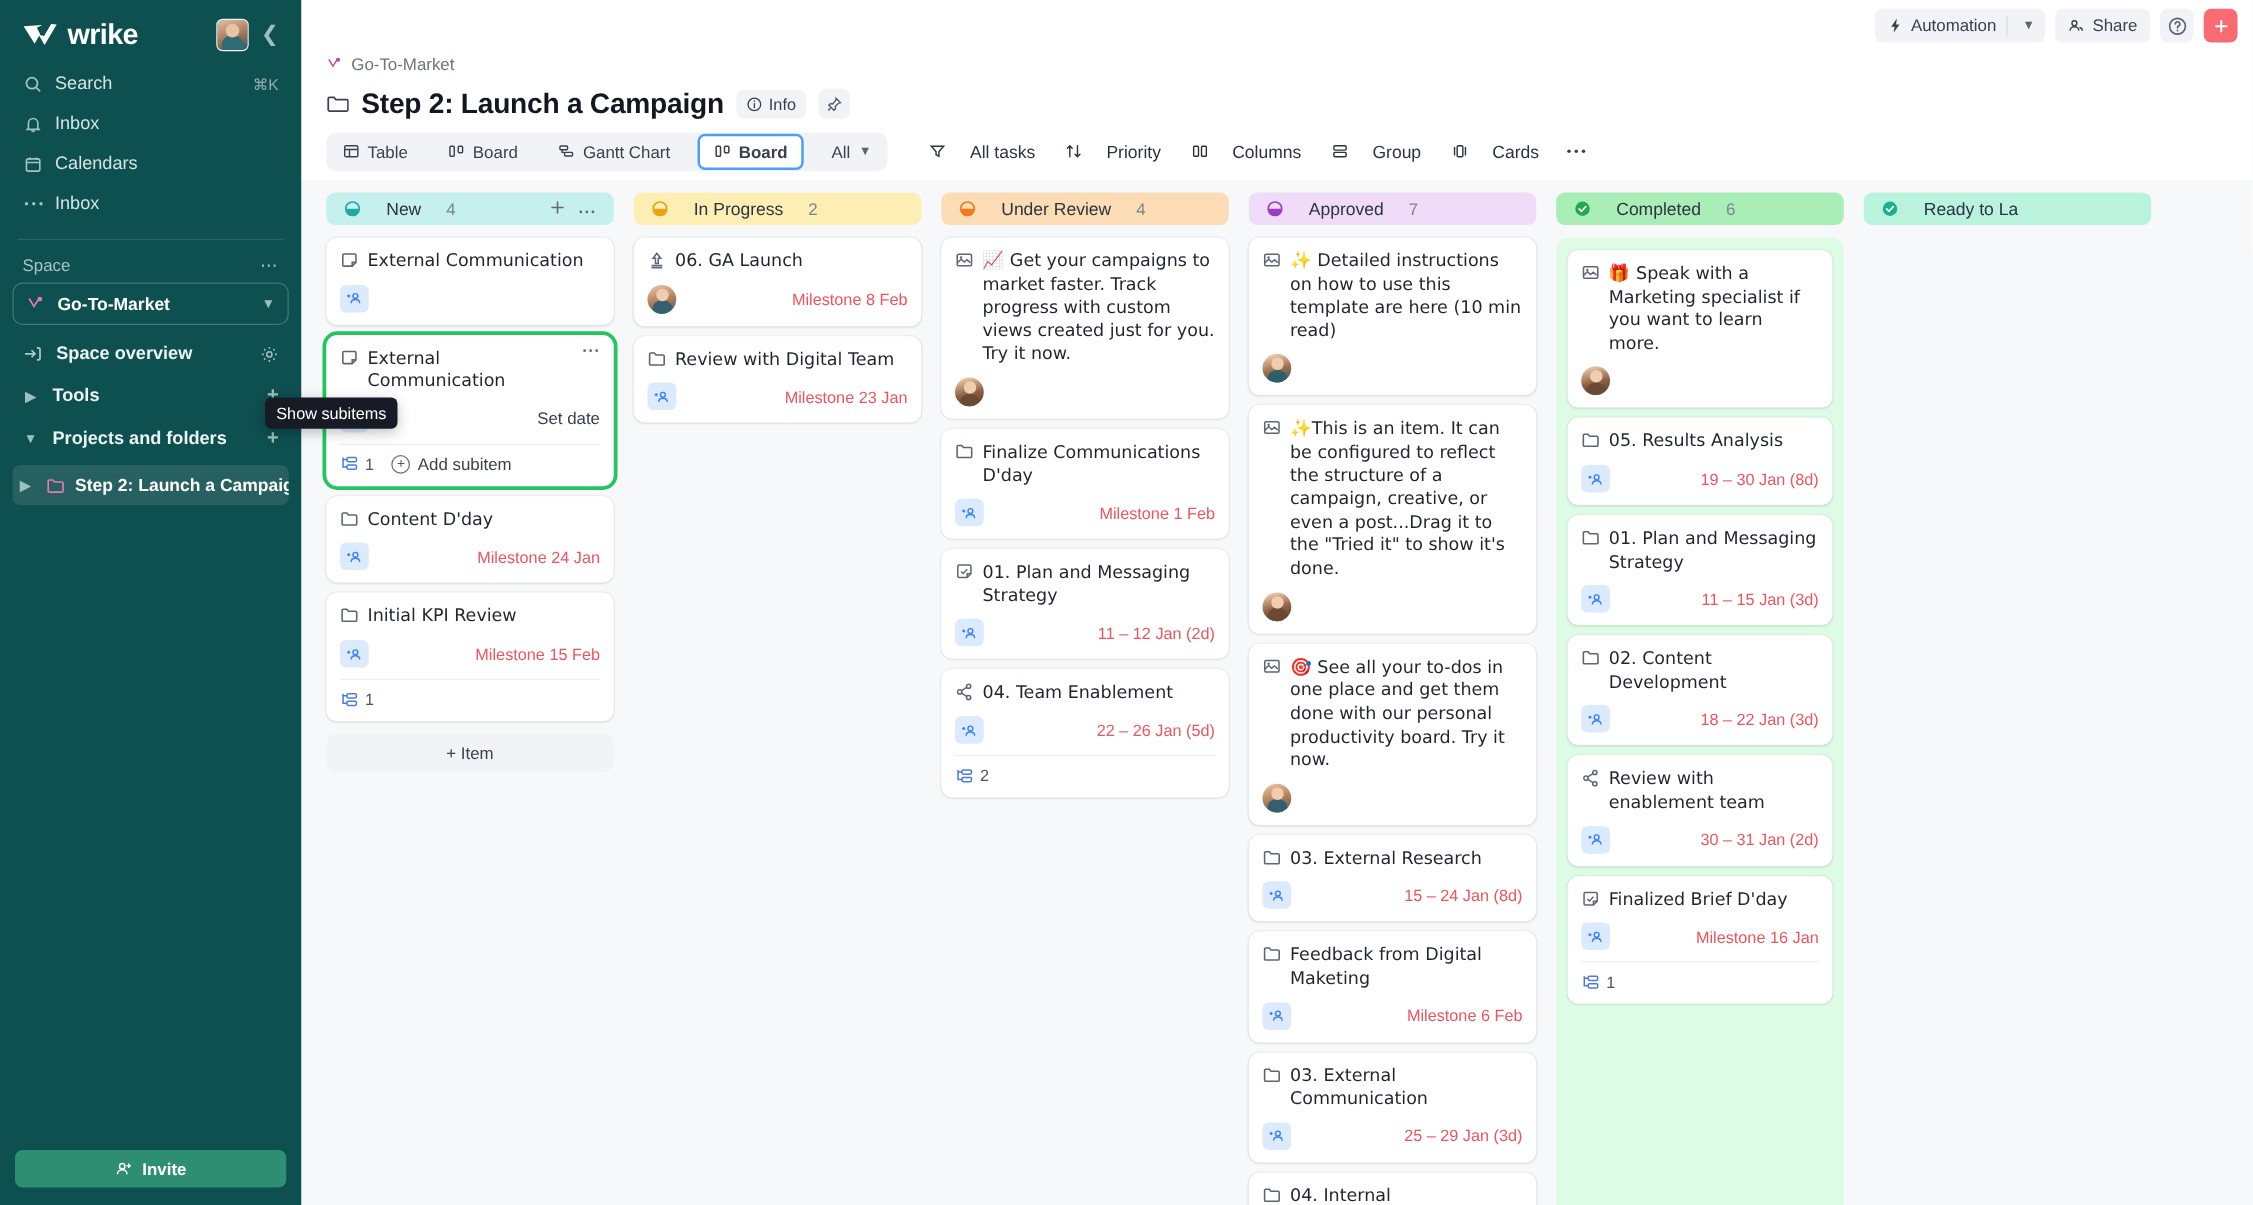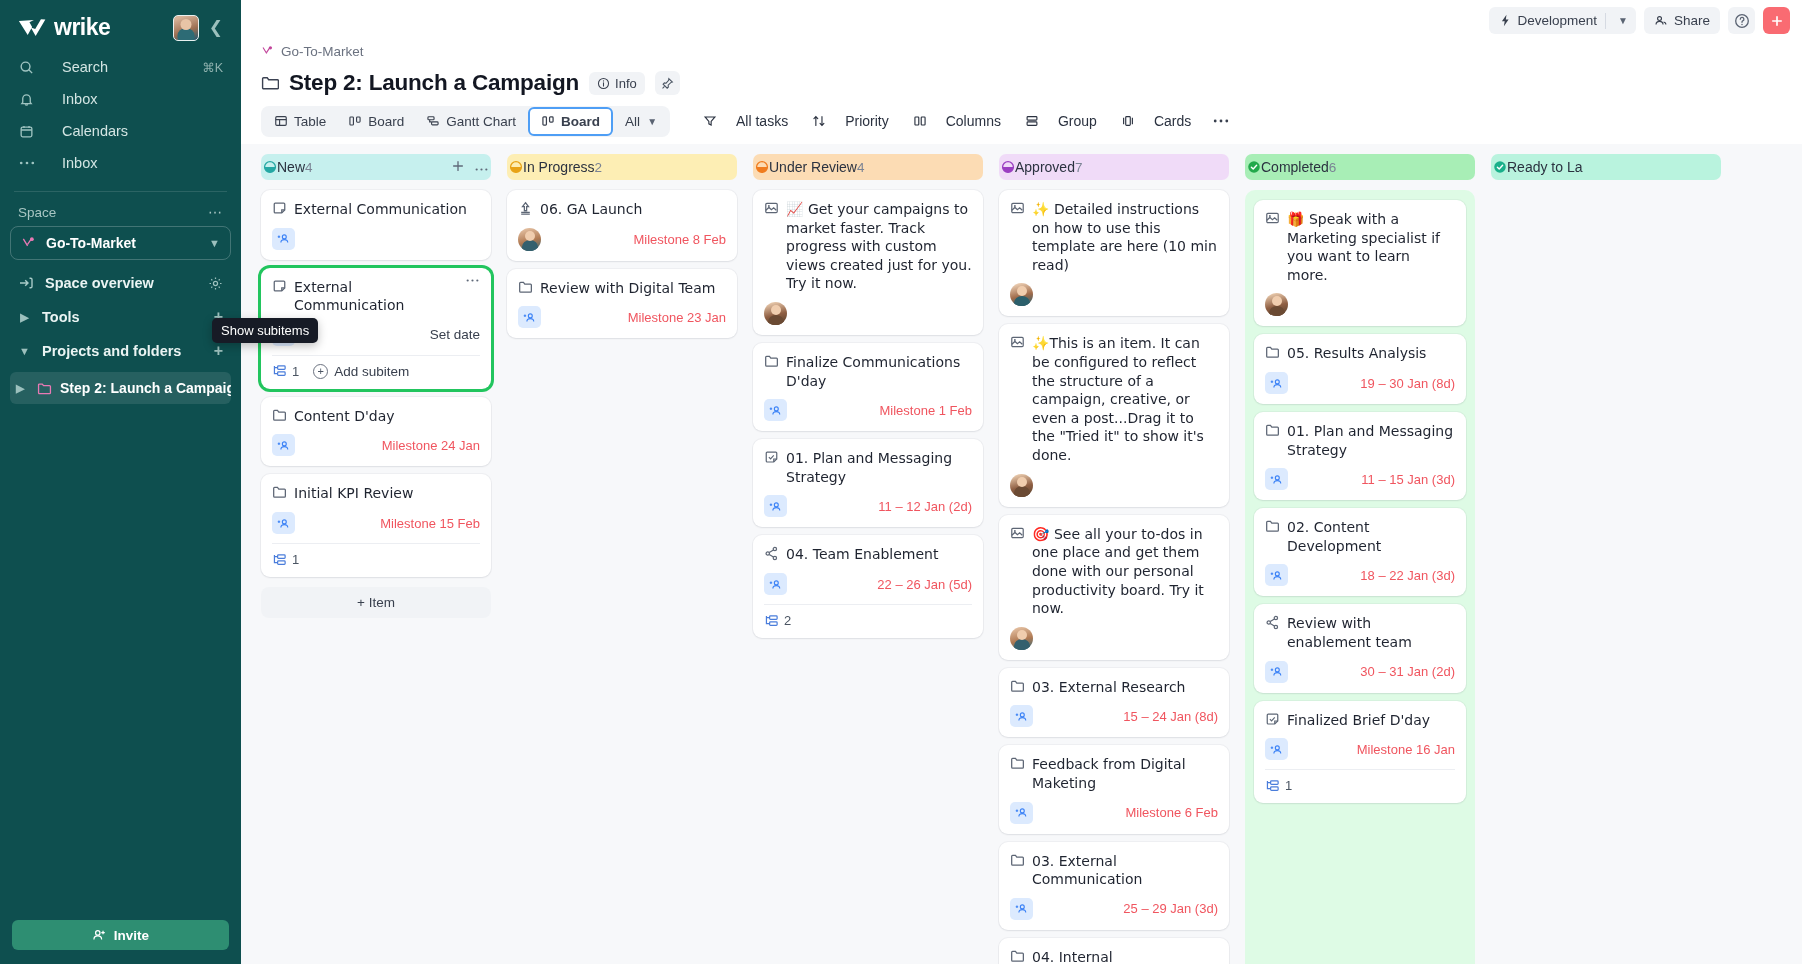--- a/index.html
+++ b/index.html
@@ -36,21 +36,21 @@
     width: 17px; height: 15px; border-radius: 50% 50% 40% 40%; background:#2d6b75;
   }
   .avatar-sb:before {
     content:""; position:absolute; left:50%; top:16%; transform:translateX(-50%);
     width: 11px; height: 11px; border-radius: 50%; background:#e8c4a6; z-index:2;
   }
   .collapse-btn { color:#9cc0bd; font-size: 17px; cursor: pointer; padding: 0 2px; line-height:1; }
 
   .sb-nav { padding: 4px 10px 0 10px; }
   .sb-row {
-    display: flex; align-items: center; gap: 27px;
+    display: flex; align-items: center; gap: 9px;
     height: 32px; padding: 0 8px; border-radius: 6px;
     color: #d3e5e3; font-size: 14.5px; cursor: pointer;
   }
   .sb-row .ic { width: 17px; display:flex; align-items:center; justify-content:center; color:#9fc4c1; }
   .sb-row .kbd { margin-left: auto; font-size: 12.5px; color: #8fb2af; }
   .sb-sep { height: 1px; background: rgba(255,255,255,0.12); margin: 12px 14px 10px 14px; }
 
   .sb-section-hdr {
     display:flex; align-items:center; justify-content:space-between;
     padding: 2px 18px 6px 18px; font-size: 13.5px; color: #a8c6c3;
@@ -125,21 +125,21 @@
   .info-chip {
     height: 23px; border-radius: 6px; background:#f1f3f6; color:#39404e;
     display:flex; align-items:center; gap:5px; padding: 0 8px; font-size: 13px; cursor:pointer;
   }
   .pin-chip {
     width: 25px; height: 24px; border-radius: 6px; background:#f1f3f6; color:#4b5563;
     display:flex; align-items:center; justify-content:center; cursor:pointer; font-size: 13px;
   }
 
   .toolbar { display:flex; align-items:center; gap: 2px; padding: 8px 0 9px 20px; height: 45px; }
-  .view-group { display:flex; align-items:center; background:#f1f3f6; border-radius: 8px; height: 31px; padding: 0 3px; gap: 2px; }
+  .view-group { display:flex; align-items:center; background:#f1f3f6; border-radius: 8px; height: 31px; padding: 0 3px; gap: 12px; }
   .view-tab {
     display:flex; align-items:center; gap: 6px; height: 25px; padding: 0 10px;
     border-radius: 6px; font-size: 13.5px; color:#39404e; cursor:pointer; white-space:nowrap;
   }
   .view-tab.active {
     background:#fff; border: 2px solid #4e9ef5; font-weight: 600;
     height: 29px; padding: 0 11px;
   }
   .view-tab .chev { font-size: 10px; color:#5a6372; margin-left: 1px; }
   .tool-item {
@@ -150,21 +150,21 @@
   .toolbar-left-gap { width: 18px; }
 
   
   .board {
     flex: 1; display: flex; gap: 16px; padding: 10px 0 0 20px;
     background: #f7f8fa; overflow: hidden; align-items: flex-start;
   }
   .col { width: 230px; min-width: 230px; display:flex; flex-direction:column; }
   .col-head {
     height: 26px; border-radius: 7px; display:flex; align-items:center;
-    padding: 0 2px; gap: 0; font-size: 14px; color:#2b3240; flex: none;
+    padding: 0 14px; gap: 20px; font-size: 14px; color:#2b3240; flex: none;
   }
   .col-head .cnt { color:#7a8394; font-size: 13.5px; }
   .col-head .acts { margin-left:auto; display:flex; align-items:center; gap: 9px; color:#5f6979; }
   .col-head .acts span { cursor:pointer; line-height:1; }
   .col-body { display:flex; flex-direction:column; gap: 8px; padding-top: 10px; }
 
   .card {
     background:#fff; border-radius: 9px; padding: 10px 11px 10px 11px;
     box-shadow: 0 1px 2px rgba(16,24,40,0.07), 0 0 0 1px rgba(16,24,40,0.04);
     cursor: pointer; position: relative;
@@ -350,21 +350,21 @@
     </div>
   </div>
 
   <div class="main">
 
     <div class="topbar">
       <div class="tb-btn split">
         <svg width="13" height="13" viewBox="0 0 16 16" fill="currentColor">
             <path d="M9.2 1 3.6 9h3.4l-1 6 5.8-8.2H8.4z"></path>
           </svg>
-        <span>Development</span>
+        <span>Automation</span>
         <span class="tb-split-div"></span>
         <span style="font-size:10px;color:#5a6372;padding:0 4px">▼</span>
       </div>
       <div class="tb-btn">
         <svg width="14" height="13" viewBox="0 0 16 16" fill="none" stroke="currentColor" stroke-width="1.4">
             <circle cx="6.2" cy="5.6" r="2.4"></circle>
             <path d="M1.9 13c0-2.3 1.9-3.9 4.3-3.9s4.3 1.6 4.3 3.9"></path>
             <path d="M11.2 9.8c1.6.3 2.8 1.5 2.8 3.2"></path>
           </svg>
         <span>Share</span>

